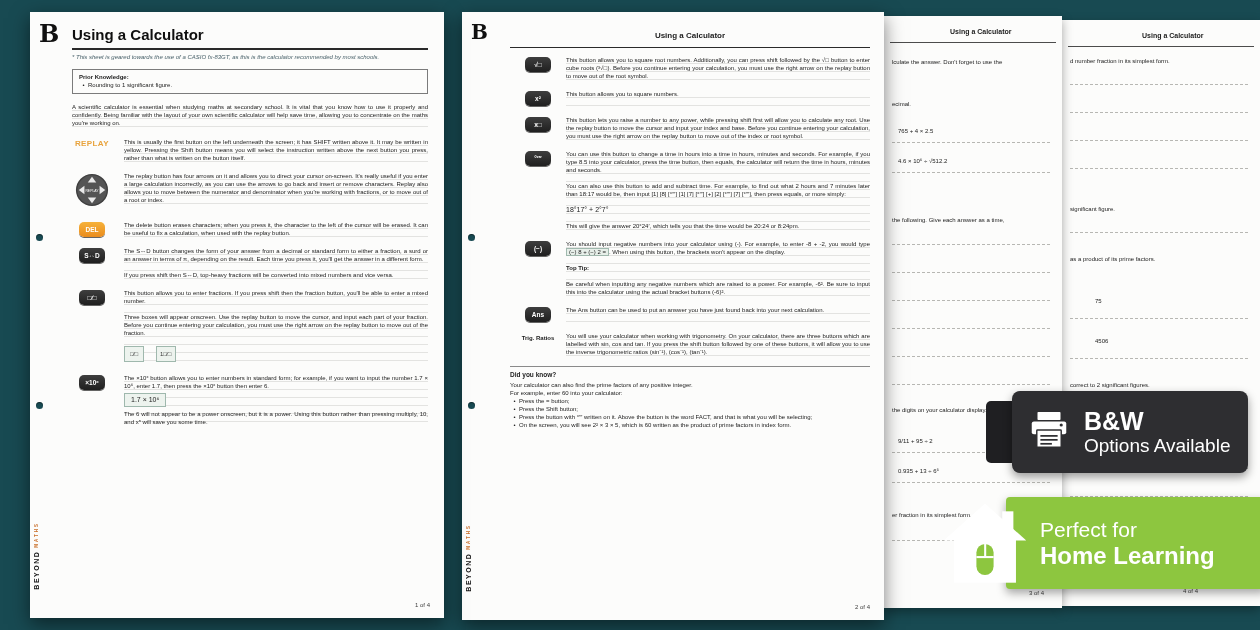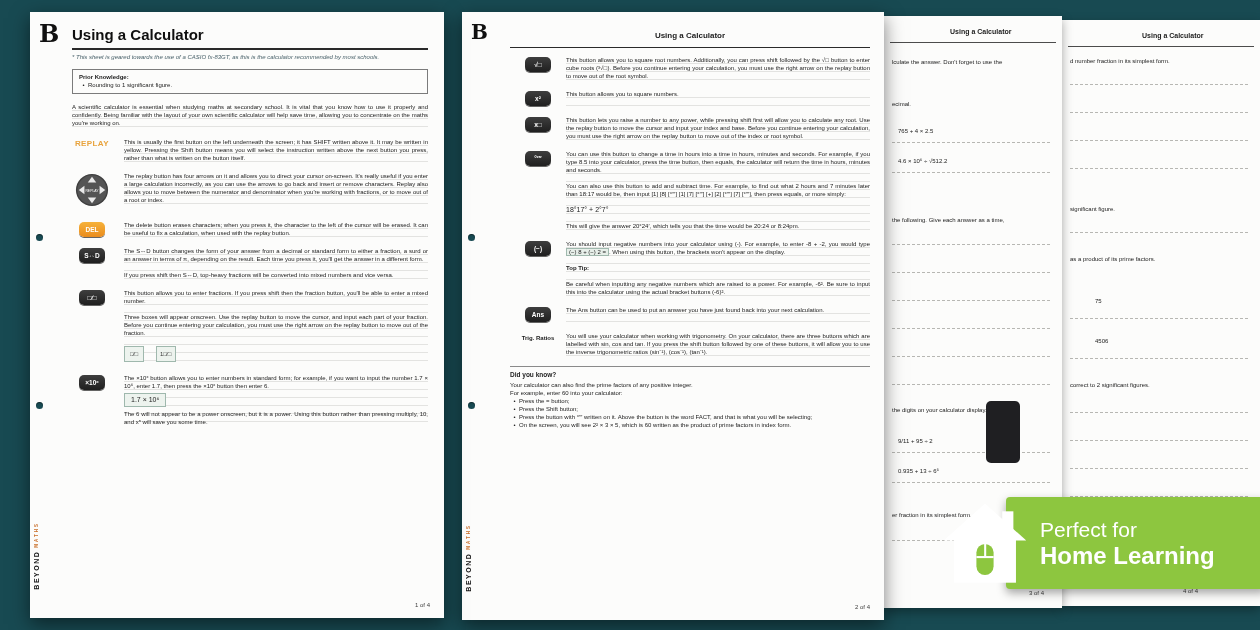--- a/index.html
+++ b/index.html
@@ -321,20 +321,37 @@
           <div><span class="sf-box">1.7 × 10⁶</span></div>
           <p>The 6 will not appear to be a power onscreen, but it is a power. Using this button rather than pressing multiply, 10, and xⁿ will save you some time.</p>
         </div>
       </div>
     </div>
     <div class="brand"><span>BEYOND</span><span class="brand-sub">MATHS</span></div>
     <div class="pfooter">1 of 4</div>
   </section>
 
   <div class="badge-bw-tab"></div>
+  <div class="badge-bw">
+    <span>
+      <svg viewBox="0 0 64 64" width="46" height="46" aria-hidden="true">
+        <rect x="16" y="7" width="32" height="11" rx="1" fill="#ffffff"></rect>
+        <rect x="8" y="20" width="48" height="18" rx="3" fill="#ffffff"></rect>
+        <circle cx="49" cy="25" r="2.2" fill="#2e2e31"></circle>
+        <rect x="15" y="32" width="34" height="24" rx="1" fill="#ffffff" stroke="#2e2e31" stroke-width="2"></rect>
+        <rect x="20" y="39" width="24" height="2.4" fill="#2e2e31"></rect>
+        <rect x="20" y="44.5" width="24" height="2.4" fill="#2e2e31"></rect>
+        <rect x="20" y="50" width="16" height="2.4" fill="#2e2e31"></rect>
+      </svg>
+    </span>
+    <span class="bw-text">
+      <div class="bw-t1">B&amp;W</div>
+      <div class="bw-t2">Options Available</div>
+    </span>
+  </div>
 
   <div class="badge-home">
     <div class="home-t1">Perfect for</div>
     <div class="home-t2">Home Learning</div>
   </div>
   <div class="house">
     <svg viewBox="0 0 100 100" width="86" height="86" aria-hidden="true">
       <rect x="70" y="12" width="13" height="24" fill="#ffffff"></rect>
       <polygon points="50,3 98,46 2,46" fill="#ffffff"></polygon>
       <rect x="14" y="42" width="72" height="53" fill="#ffffff"></rect>

